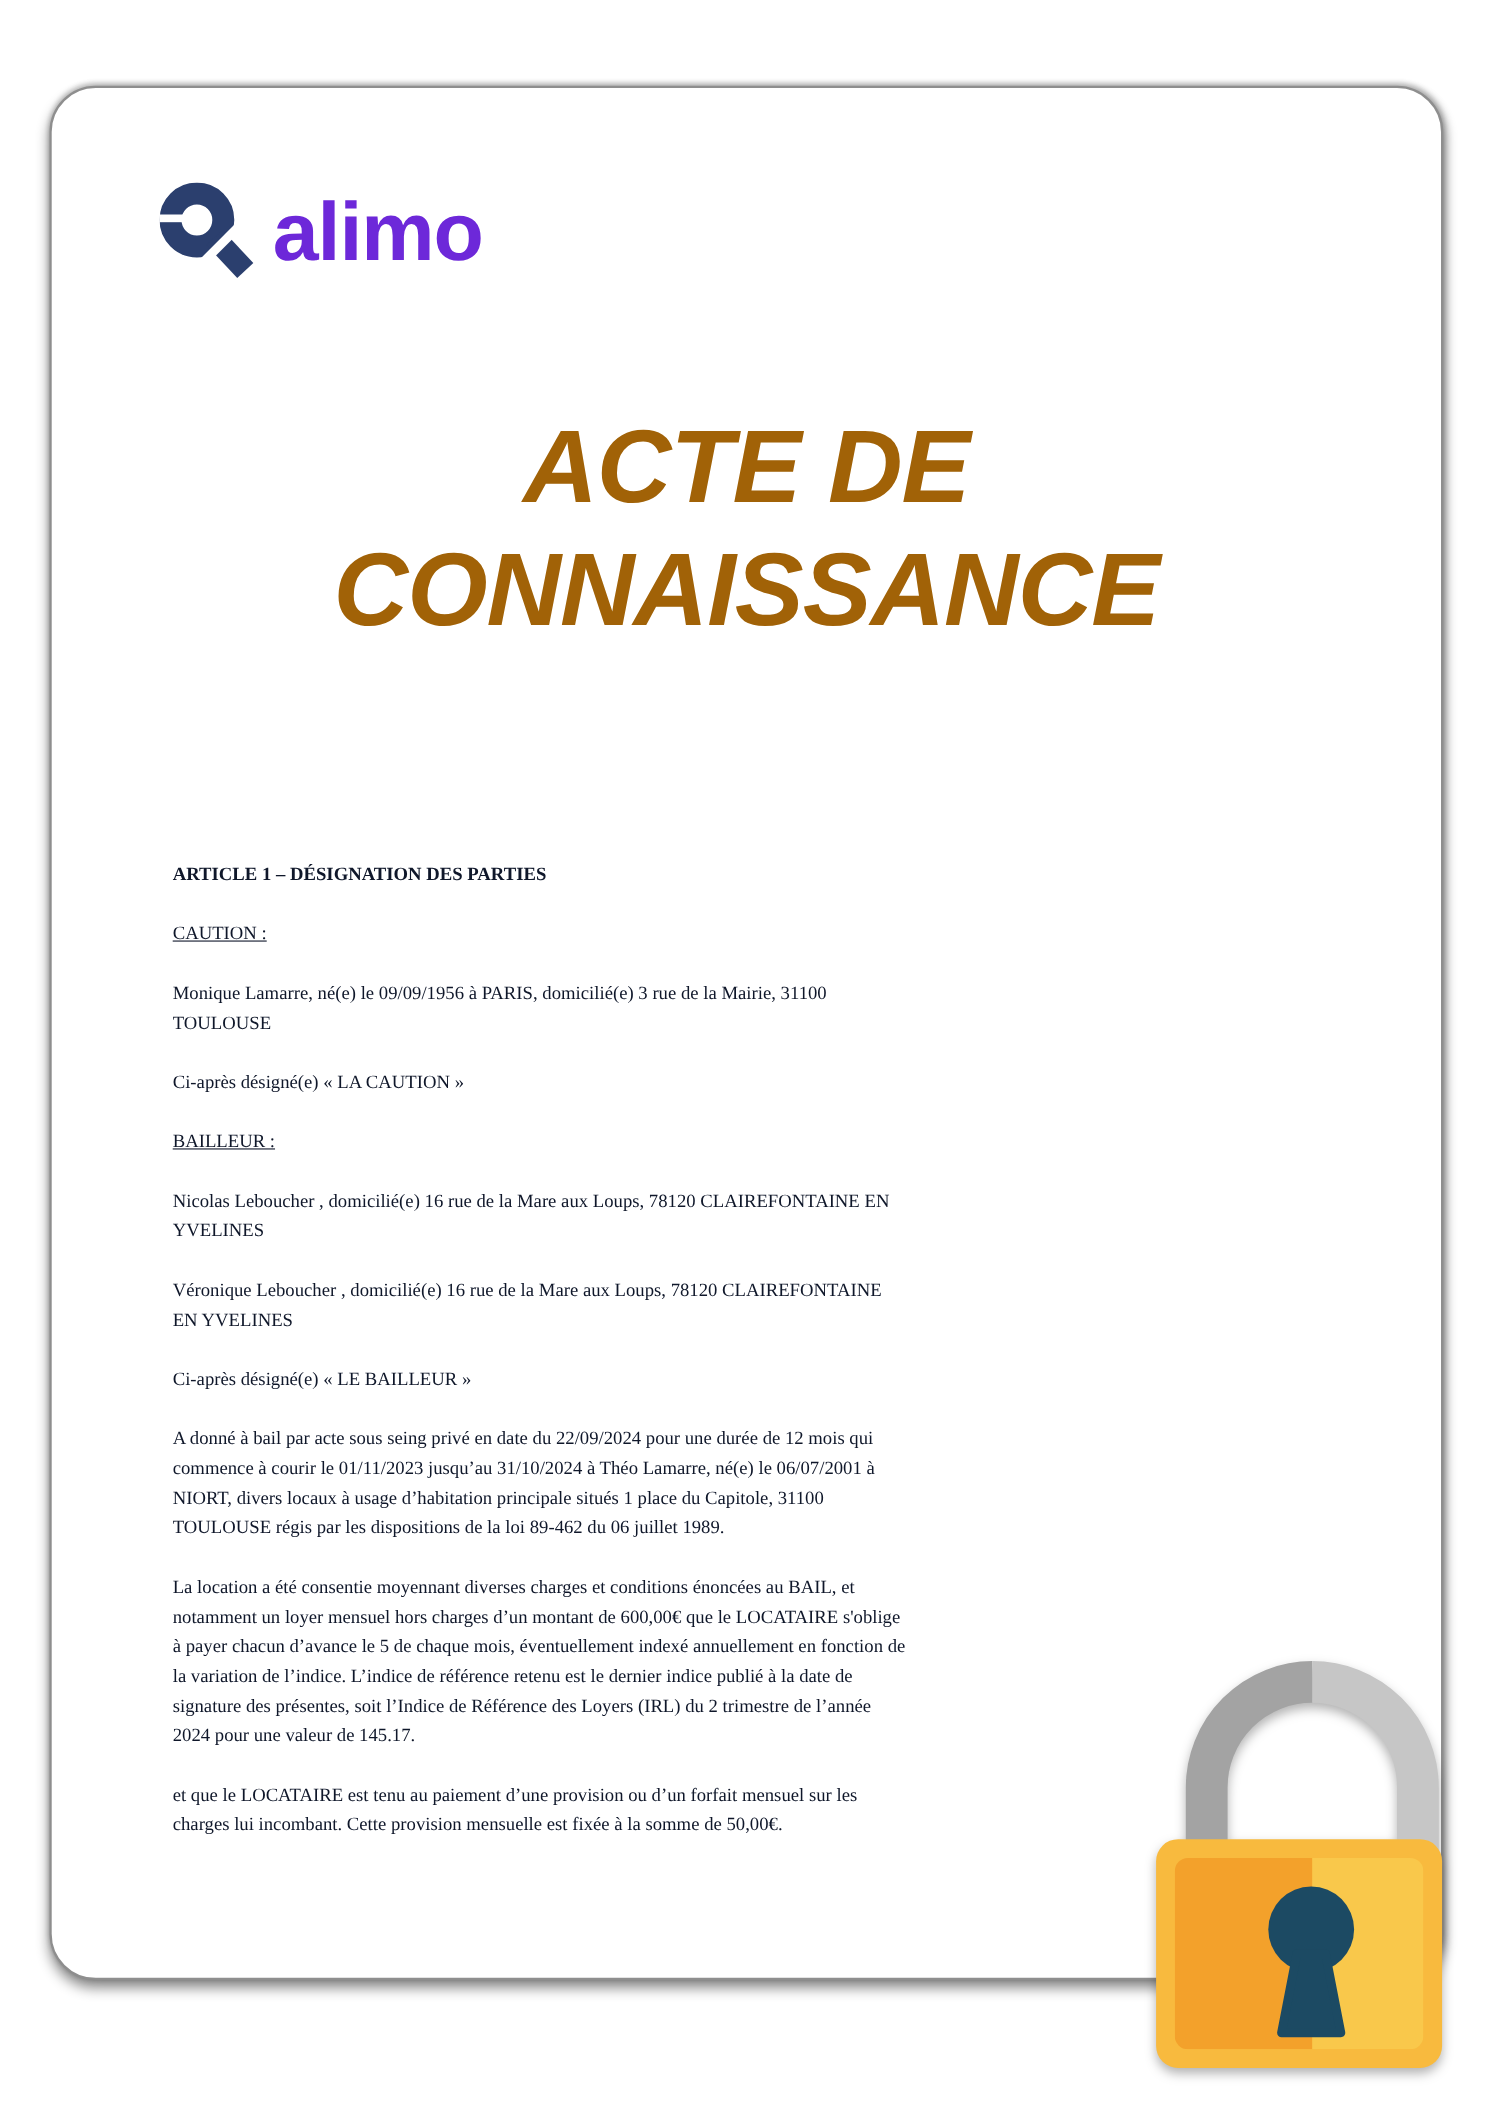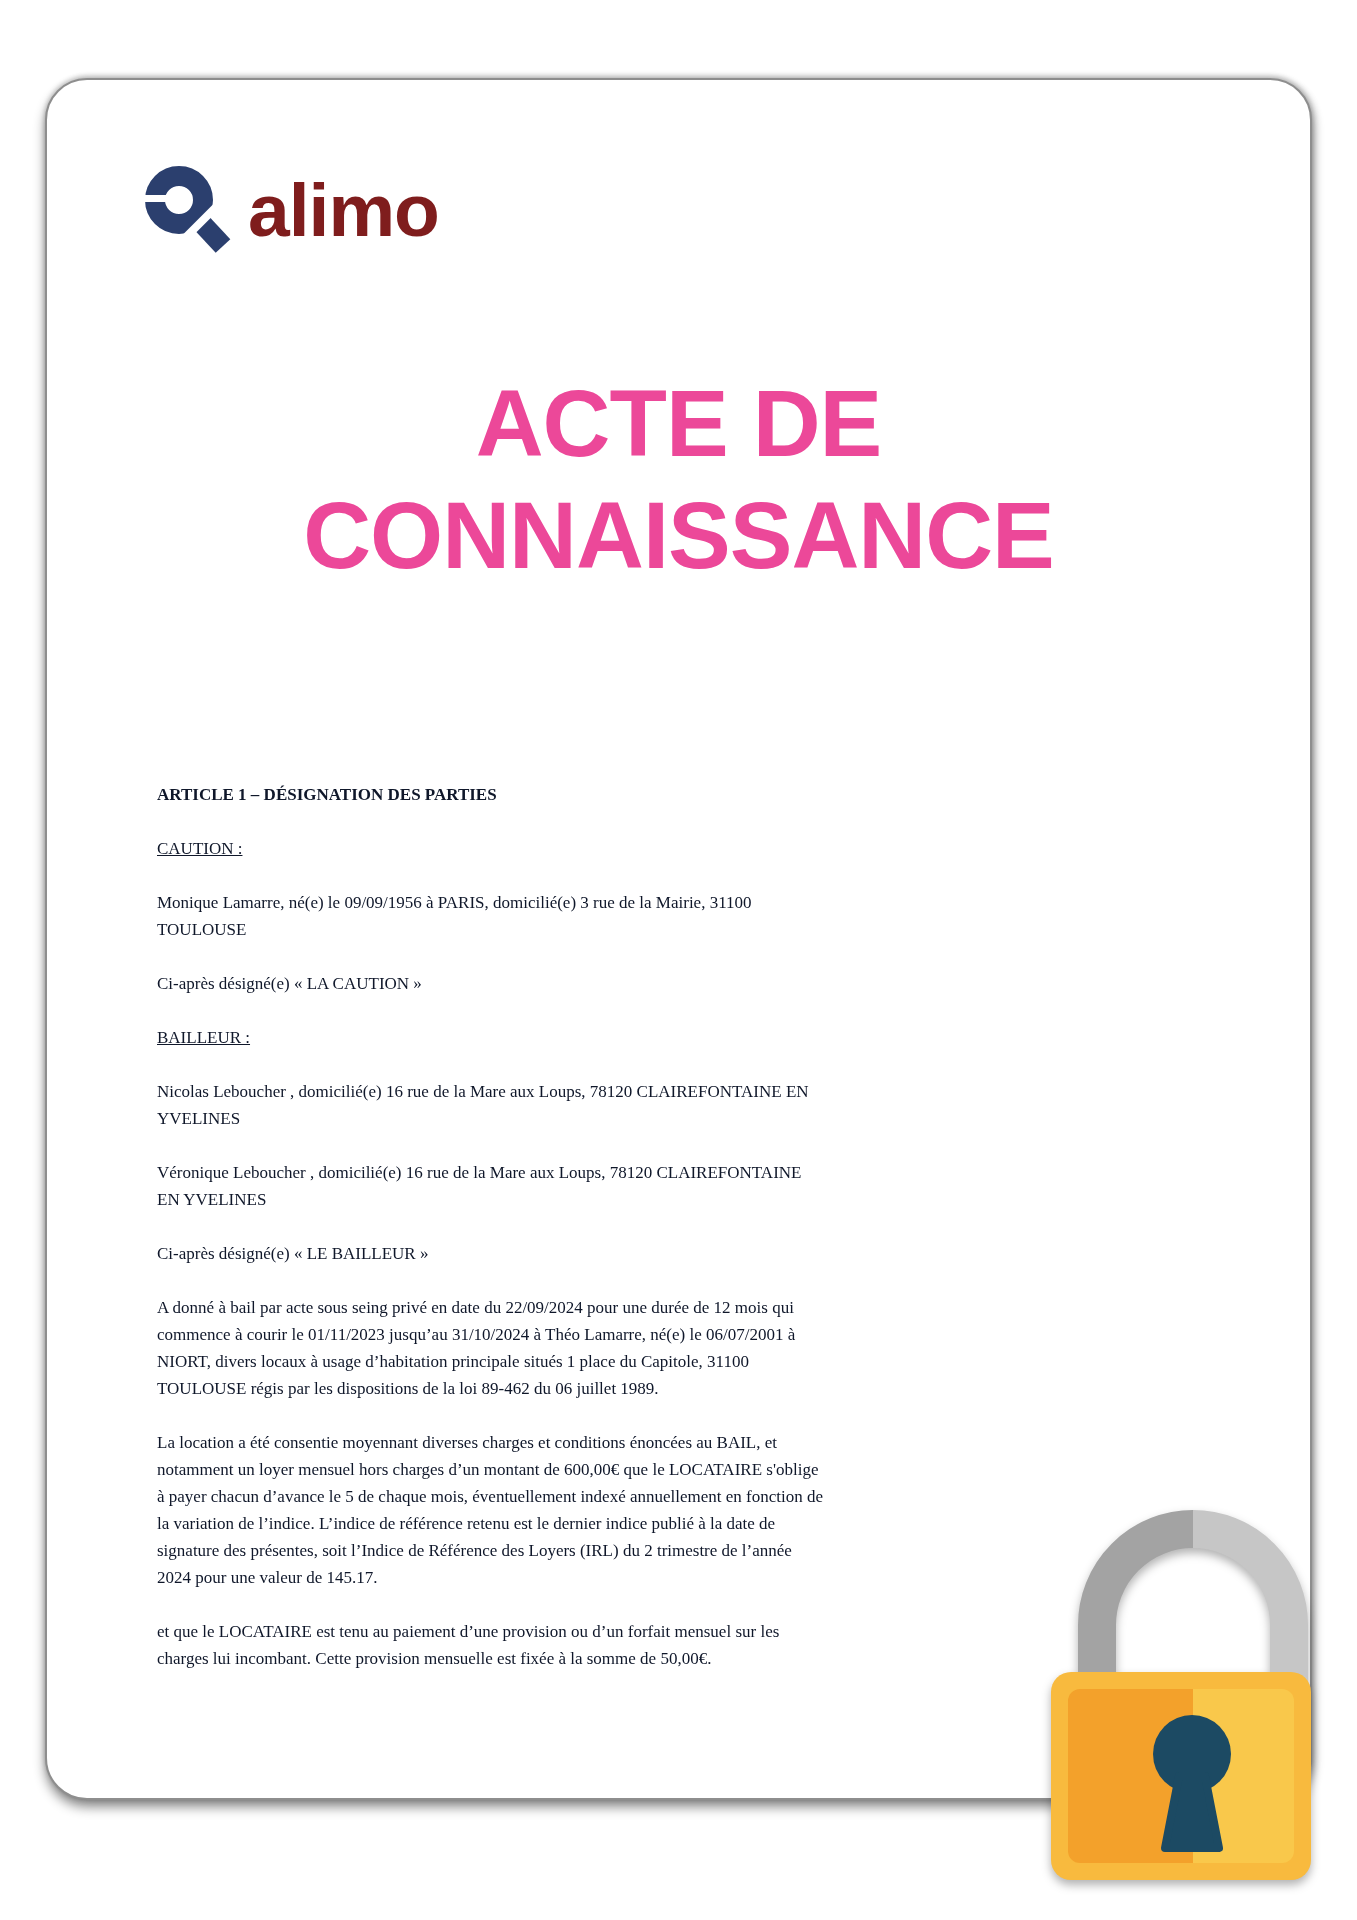--- a/index.html
+++ b/index.html
@@ -73,24 +73,24 @@
 
   <div class="card">
 
     <div class="logo">
       <svg class="logo-icon" width="94" height="88" viewBox="0 0 94 88" xmlns="http://www.w3.org/2000/svg">
         <circle cx="34" cy="34" r="24" fill="none" stroke-width="20" stroke="#2b3f6e"></circle>
         <line x1="50" y1="50" x2="78" y2="80" stroke-width="20" stroke-linecap="butt" stroke="#2b3f6e"></line>
         <rect x="-2" y="29" width="36" height="7" fill="#ffffff"></rect>
         <line x1="26" y1="86" x2="86" y2="26" stroke="#ffffff" stroke-width="8"></line>
       </svg>
-      <span class="logo-text" style="color: #7f1d1d;">alimo</span>
+      <span class="logo-text" style="color: #6d28d9;">alimo</span>
     </div>
 
-    <div class="doc-title" style="color: #ec4899;">
+    <div class="doc-title" style="color: #a16207; font-style: italic;">
         <span class="title-line">ACTE DE</span>
         <span class="title-line">CONNAISSANCE</span>
       </div>
 
     <div class="content">
         <p class="para bold">ARTICLE 1 – DÉSIGNATION DES PARTIES</p>
         <p class="para underline">CAUTION :</p>
         <p class="para normal">Monique Lamarre, né(e) le 09/09/1956 à PARIS, domicilié(e) 3 rue de la Mairie, 31100
 TOULOUSE</p>
         <p class="para right">Ci-après désigné(e) « LA CAUTION »</p>

